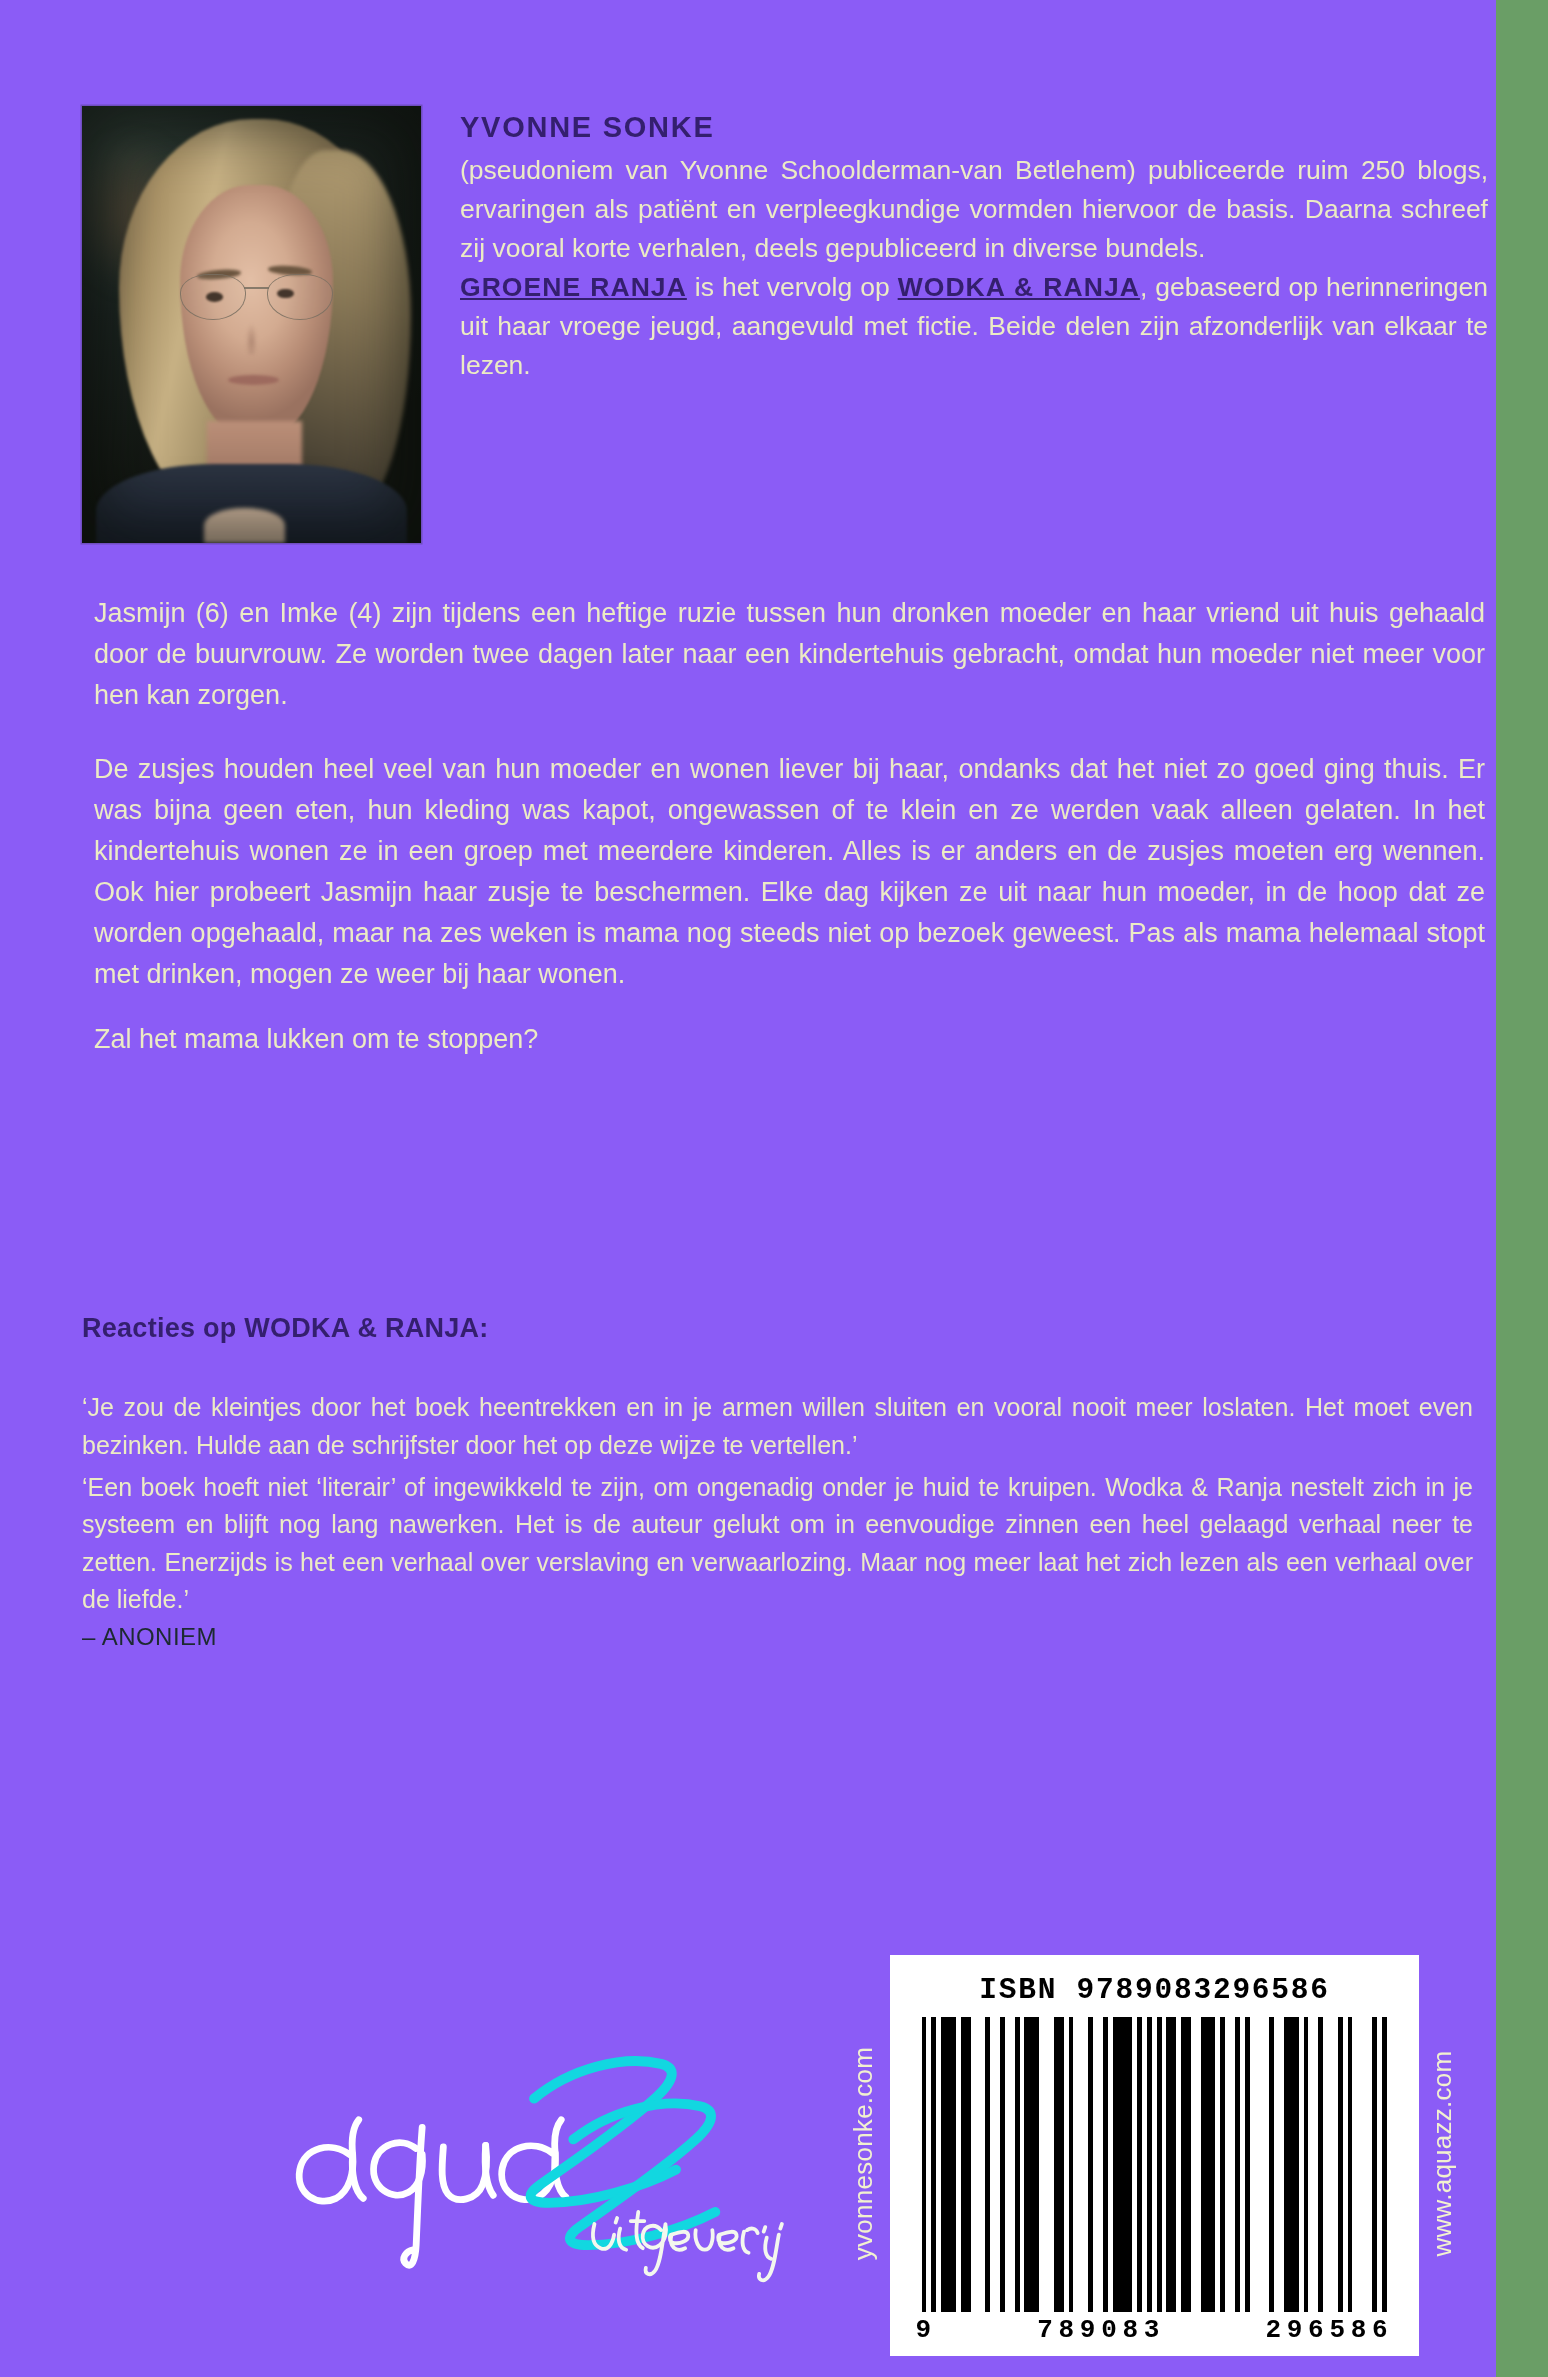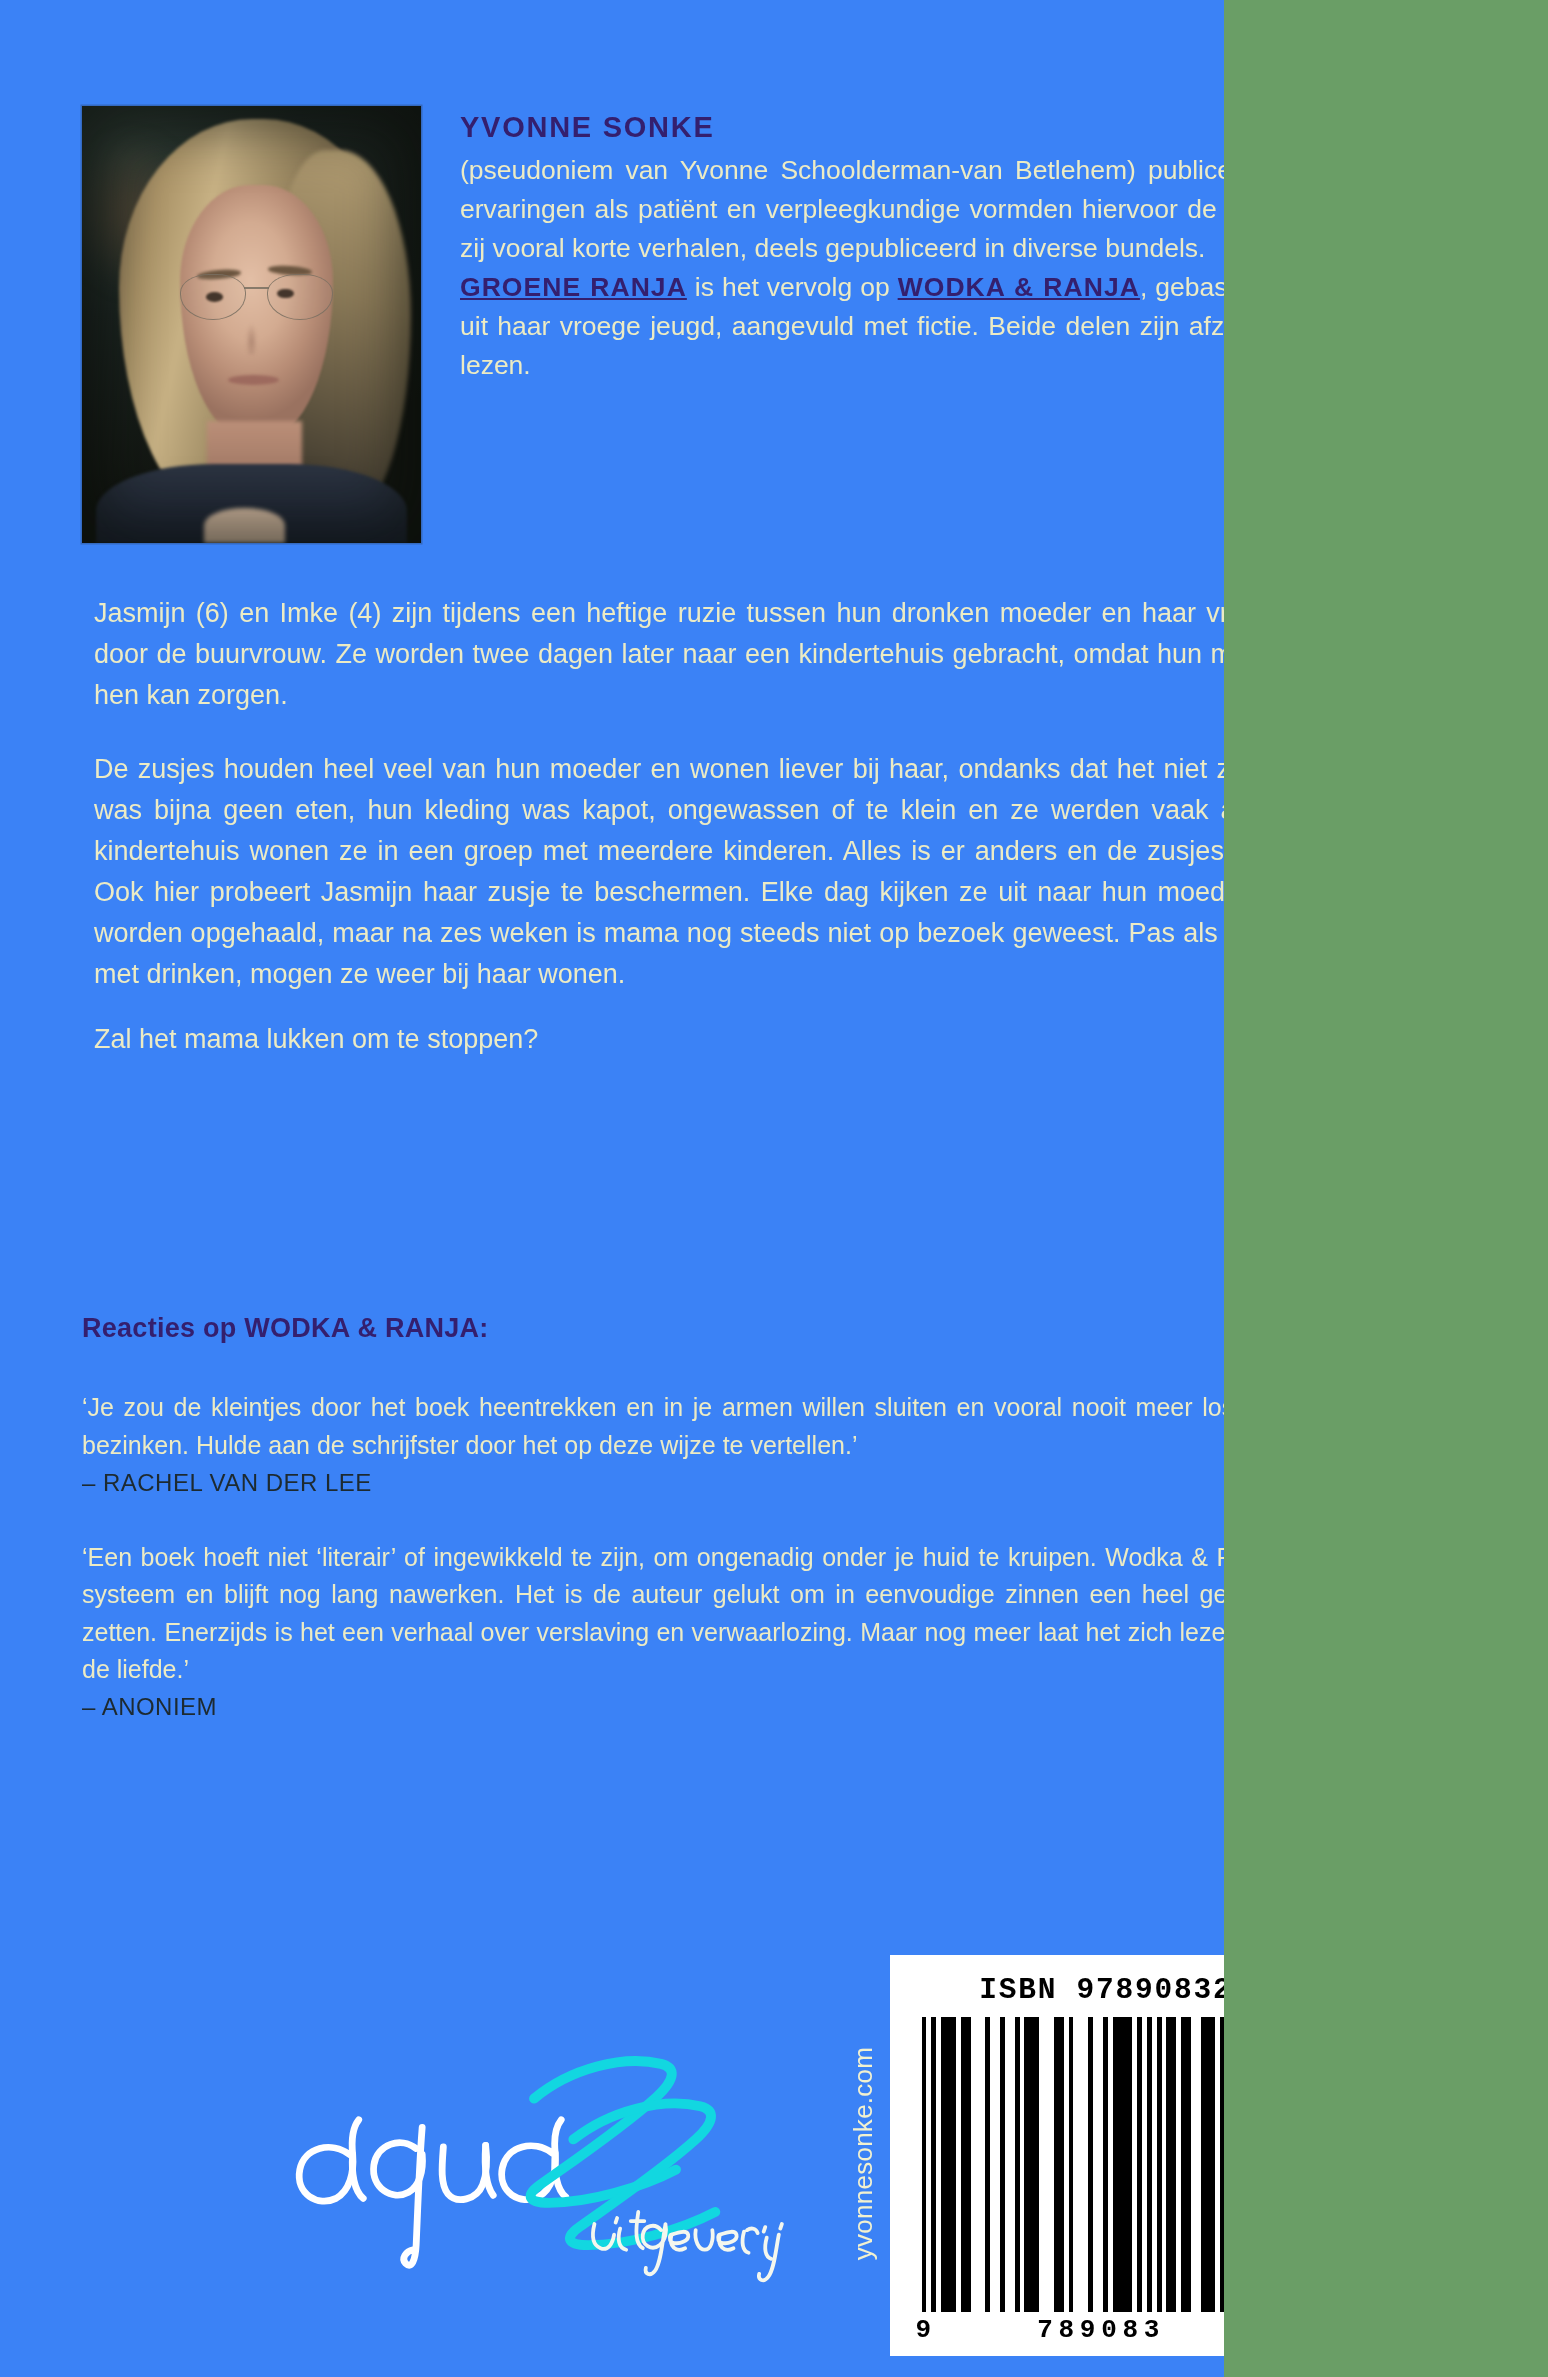--- a/index.html
+++ b/index.html
@@ -5,23 +5,23 @@
   html, body {
     margin: 0;
     padding: 0;
     background: #6a9e66;
   }
   body {
     font-family: "Liberation Sans", sans-serif;
   }
   #cover {
     position: relative;
-    width: 1224px;
+    width: 1496px;
     height: 2377px;
-    background: #3b82f6;
+    background: #8b5cf6;
     overflow: hidden;
   }
 
   
   .author-block {
     position: absolute;
     left: 82px;
     top: 106px;
     width: 1406px;
     display: flex;
@@ -333,21 +333,20 @@
   <div class="body-copy">
     <p>Jasmijn (6) en Imke (4) zijn tijdens een heftige ruzie tussen hun dronken moeder en haar vriend uit huis gehaald door de buurvrouw. Ze worden twee dagen later naar een kindertehuis gebracht, omdat hun moeder niet meer voor hen kan zorgen.</p>
     <p class="tight">De zusjes houden heel veel van hun moeder en wonen liever bij haar, ondanks dat het niet zo goed ging thuis. Er was bijna geen eten, hun kleding was kapot, ongewassen of te klein en ze werden vaak alleen gelaten. In het kindertehuis wonen ze in een groep met meerdere kinderen. Alles is er anders en de zusjes moeten erg wennen. Ook hier probeert Jasmijn haar zusje te beschermen. Elke dag kijken ze uit naar hun moeder, in de hoop dat ze worden opgehaald, maar na zes weken is mama nog steeds niet op bezoek geweest. Pas als mama helemaal stopt met drinken, mogen ze weer bij haar wonen.</p>
     <p class="noj">Zal het mama lukken om te stoppen?</p>
   </div>
 
   <div class="reactions">
     <div class="reactions-title">Reacties op WODKA &amp; RANJA:</div>
 
     <div class="quote">‘Je zou de kleintjes door het boek heentrekken en in je armen willen sluiten en vooral nooit meer loslaten. Het moet even bezinken. Hulde aan de schrijfster door het op deze wijze te vertellen.’</div>
-    <div class="quote-source">– RACHEL VAN DER LEE</div>
 
     <div class="quote">‘Een boek hoeft niet ‘literair’ of ingewikkeld te zijn, om ongenadig onder je huid te kruipen. Wodka &amp; Ranja nestelt zich in je systeem en blijft nog lang nawerken. Het is de auteur gelukt om in eenvoudige zinnen een heel gelaagd verhaal neer te zetten. Enerzijds is het een verhaal over verslaving en verwaarlozing. Maar nog meer laat het zich lezen als een verhaal over de liefde.’</div>
     <div class="quote-source">– ANONIEM</div>
   </div>
 
   <div class="footer">
 
     <div class="logo">
       <svg viewBox="0 0 700 360" xmlns="http://www.w3.org/2000/svg" aria-hidden="true">
         <g fill="none" stroke="#ffffff" stroke-width="9" stroke-linecap="round" stroke-linejoin="round">

